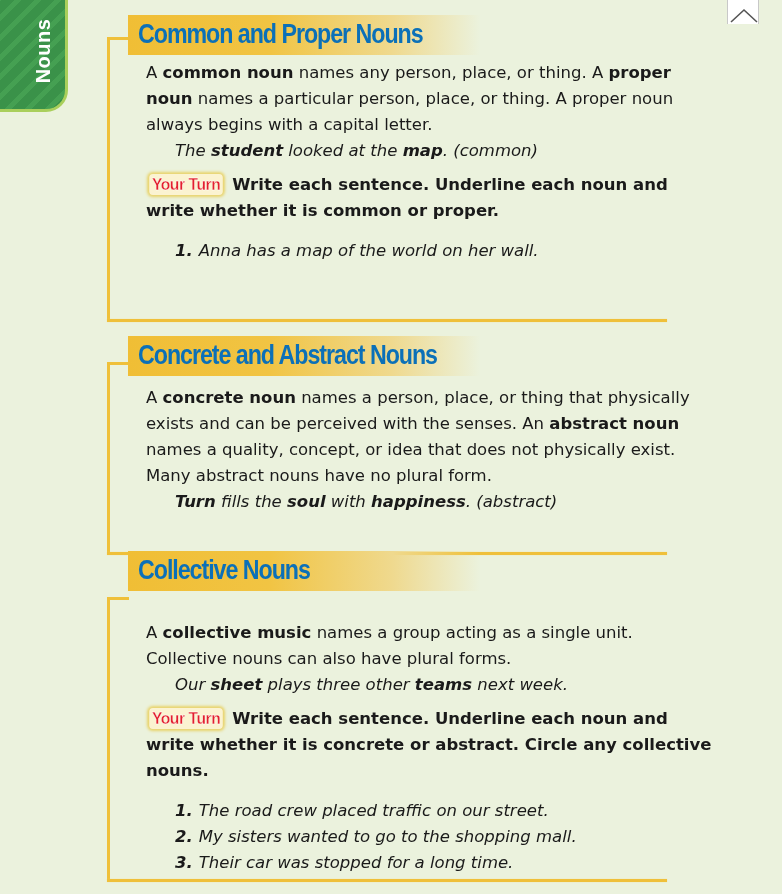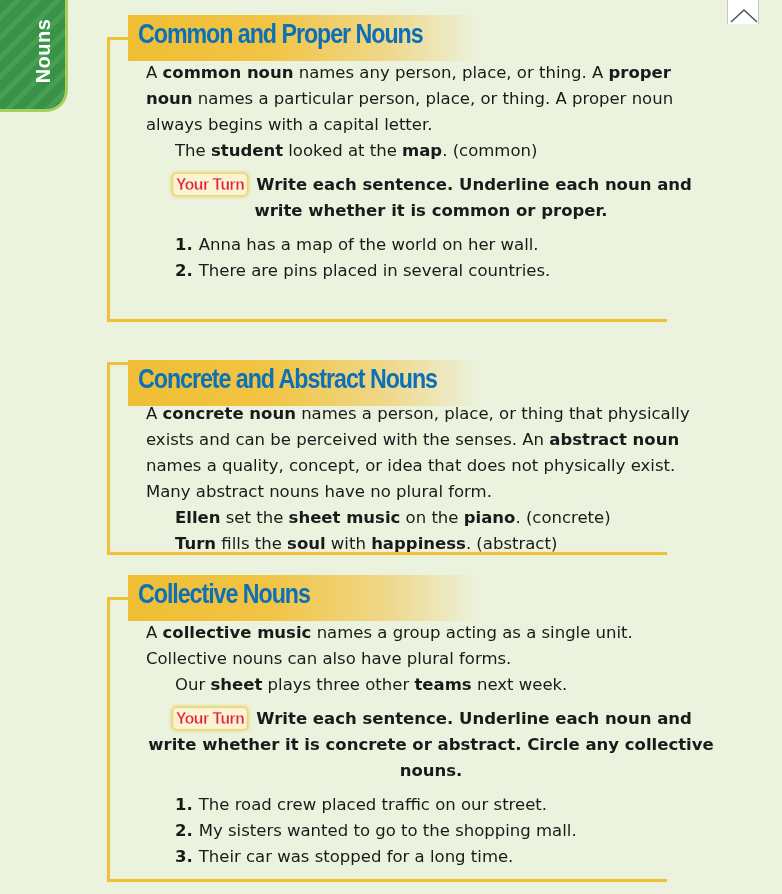--- a/index.html
+++ b/index.html
@@ -39,52 +39,52 @@
     position: absolute; left: 107px; width: 3px; background: #EFC03A;
   }
   .frame-h {
     position: absolute; left: 107px; width: 560px; height: 3px; background: #EFC03A;
     box-shadow: 0 0 1px #f3cf63;
   }
   .frame-tick {
     position: absolute; left: 107px; width: 22px; height: 3px; background: #EFC03A;
   }
   .header {
-    position: absolute; left: 128px; height: 46px; width: 352px;
+    position: absolute; left: 128px; height: 40px; width: 352px;
     background: linear-gradient(90deg, #F0BE35 0%, #F1C443 40%, #EFD98E 75%, rgba(235,242,221,0) 100%);
     box-sizing: border-box;
   }
   .header-title {
     position: absolute; left: 10px; top: 4px;
     font-family: "Liberation Sans", sans-serif;
     font-weight: bold; font-size: 27px; color: #0B70B8;
     letter-spacing: -1.2px; transform: scaleX(0.86); transform-origin: left center;
     white-space: nowrap;
   }
   .body {
     position: absolute; left: 146px; width: 570px;
     font-size: 16.5px; line-height: 26px;
   }
   .body p { margin: 0; }
-  .example { padding-left: 29px; }
+  .example { padding-left: 29px; font-style: italic; }
   .example b { font-weight: bold; }
-  .your-turn-line { margin-top: 8px !important; font-weight: bold; text-align: center; }
+  .your-turn-line { margin-top: 8px !important; font-weight: bold; }
   .badge {
     display: inline-block;
     font-family: "Liberation Sans", sans-serif;
     font-weight: bold; font-size: 17px; color: #E3202E;
     background: #FBF3D1;
     border-radius: 4px;
     padding: 0 3px; margin-right: 6px;
     box-shadow: 0 0 3px 2px #E8D36A;
     letter-spacing: -0.5px; transform: scaleX(0.92);
     -webkit-text-stroke: 0.3px #fff;
     line-height: 21px;
   }
-  .items { margin-top: 8px; padding-left: 29px; }
+  .items { margin-top: 14px; padding-left: 29px; font-style: italic; }
   .items .num { font-weight: bold; margin-right: 6px; }
 </style>
 </head>
 <body>
 
 <div class="side-tab">
   <div class="side-tab-label">Nouns</div>
 </div>
 
 <div class="bookmark">
@@ -101,44 +101,42 @@
     <span class="header-title">Common and Proper Nouns</span>
   </div>
   <div class="body" style="top:60px;">
     <p>A <b>common noun</b> names any person, place, or thing. A <b>proper noun</b> names a particular person, place, or thing. A proper noun always begins with a capital letter.</p>
     <p class="example">The <b>student</b> looked at the <b>map</b>. (common)</p>
     <p class="your-turn-line">
       <span class="badge">Your Turn</span><span>Write each sentence. Underline each noun and write whether it is common or proper.</span>
     </p>
     <div class="items">
       <p><span class="num">1.</span><span>Anna has a map of the world on her wall.</span></p>
-      <p><span class="num">2.</span><span>There are pins placed in several countries.</span></p>
     </div>
   </div>
 </div>
 
 <div>
   <div class="frame-v" style="top:362px;height:193px;"></div>
   <div class="frame-tick" style="top:362px;"></div>
   <div class="frame-h" style="top:552px;"></div>
-  <div class="header" style="top:360px;">
+  <div class="header" style="top:336px;">
     <span class="header-title">Concrete and Abstract Nouns</span>
   </div>
-  <div class="body" style="top:385px;margin-top:16px;">
+  <div class="body" style="top:385px;">
     <p>A <b>concrete noun</b> names a person, place, or thing that physically exists and can be perceived with the senses. An <b>abstract noun</b> names a quality, concept, or idea that does not physically exist. Many abstract nouns have no plural form.</p>
-    <p class="example"><b>Ellen</b> set the <b>sheet music</b> on the <b>piano</b>. (concrete)</p>
     <p class="example"><b>Turn</b> fills the <b>soul</b> with <b>happiness</b>. (abstract)</p>
   </div>
 </div>
 
 <div>
   <div class="frame-v" style="top:597px;height:285px;"></div>
   <div class="frame-tick" style="top:597px;"></div>
   <div class="frame-h" style="top:879px;"></div>
-  <div class="header" style="top:575px;">
+  <div class="header" style="top:551px;">
     <span class="header-title">Collective Nouns</span>
   </div>
   <div class="body" style="top:620px;">
     <p>A <b>collective music</b> names a group acting as a single unit. Collective nouns can also have plural forms.</p>
     <p class="example">Our <b>sheet</b> plays three other <b>teams</b> next week.</p>
     <p class="your-turn-line">
       <span class="badge">Your Turn</span><span>Write each sentence. Underline each noun and write whether it is concrete or abstract. Circle any collective nouns.</span>
     </p>
     <div class="items">
       <p><span class="num">1.</span><span>The road crew placed traffic on our street.</span></p>

